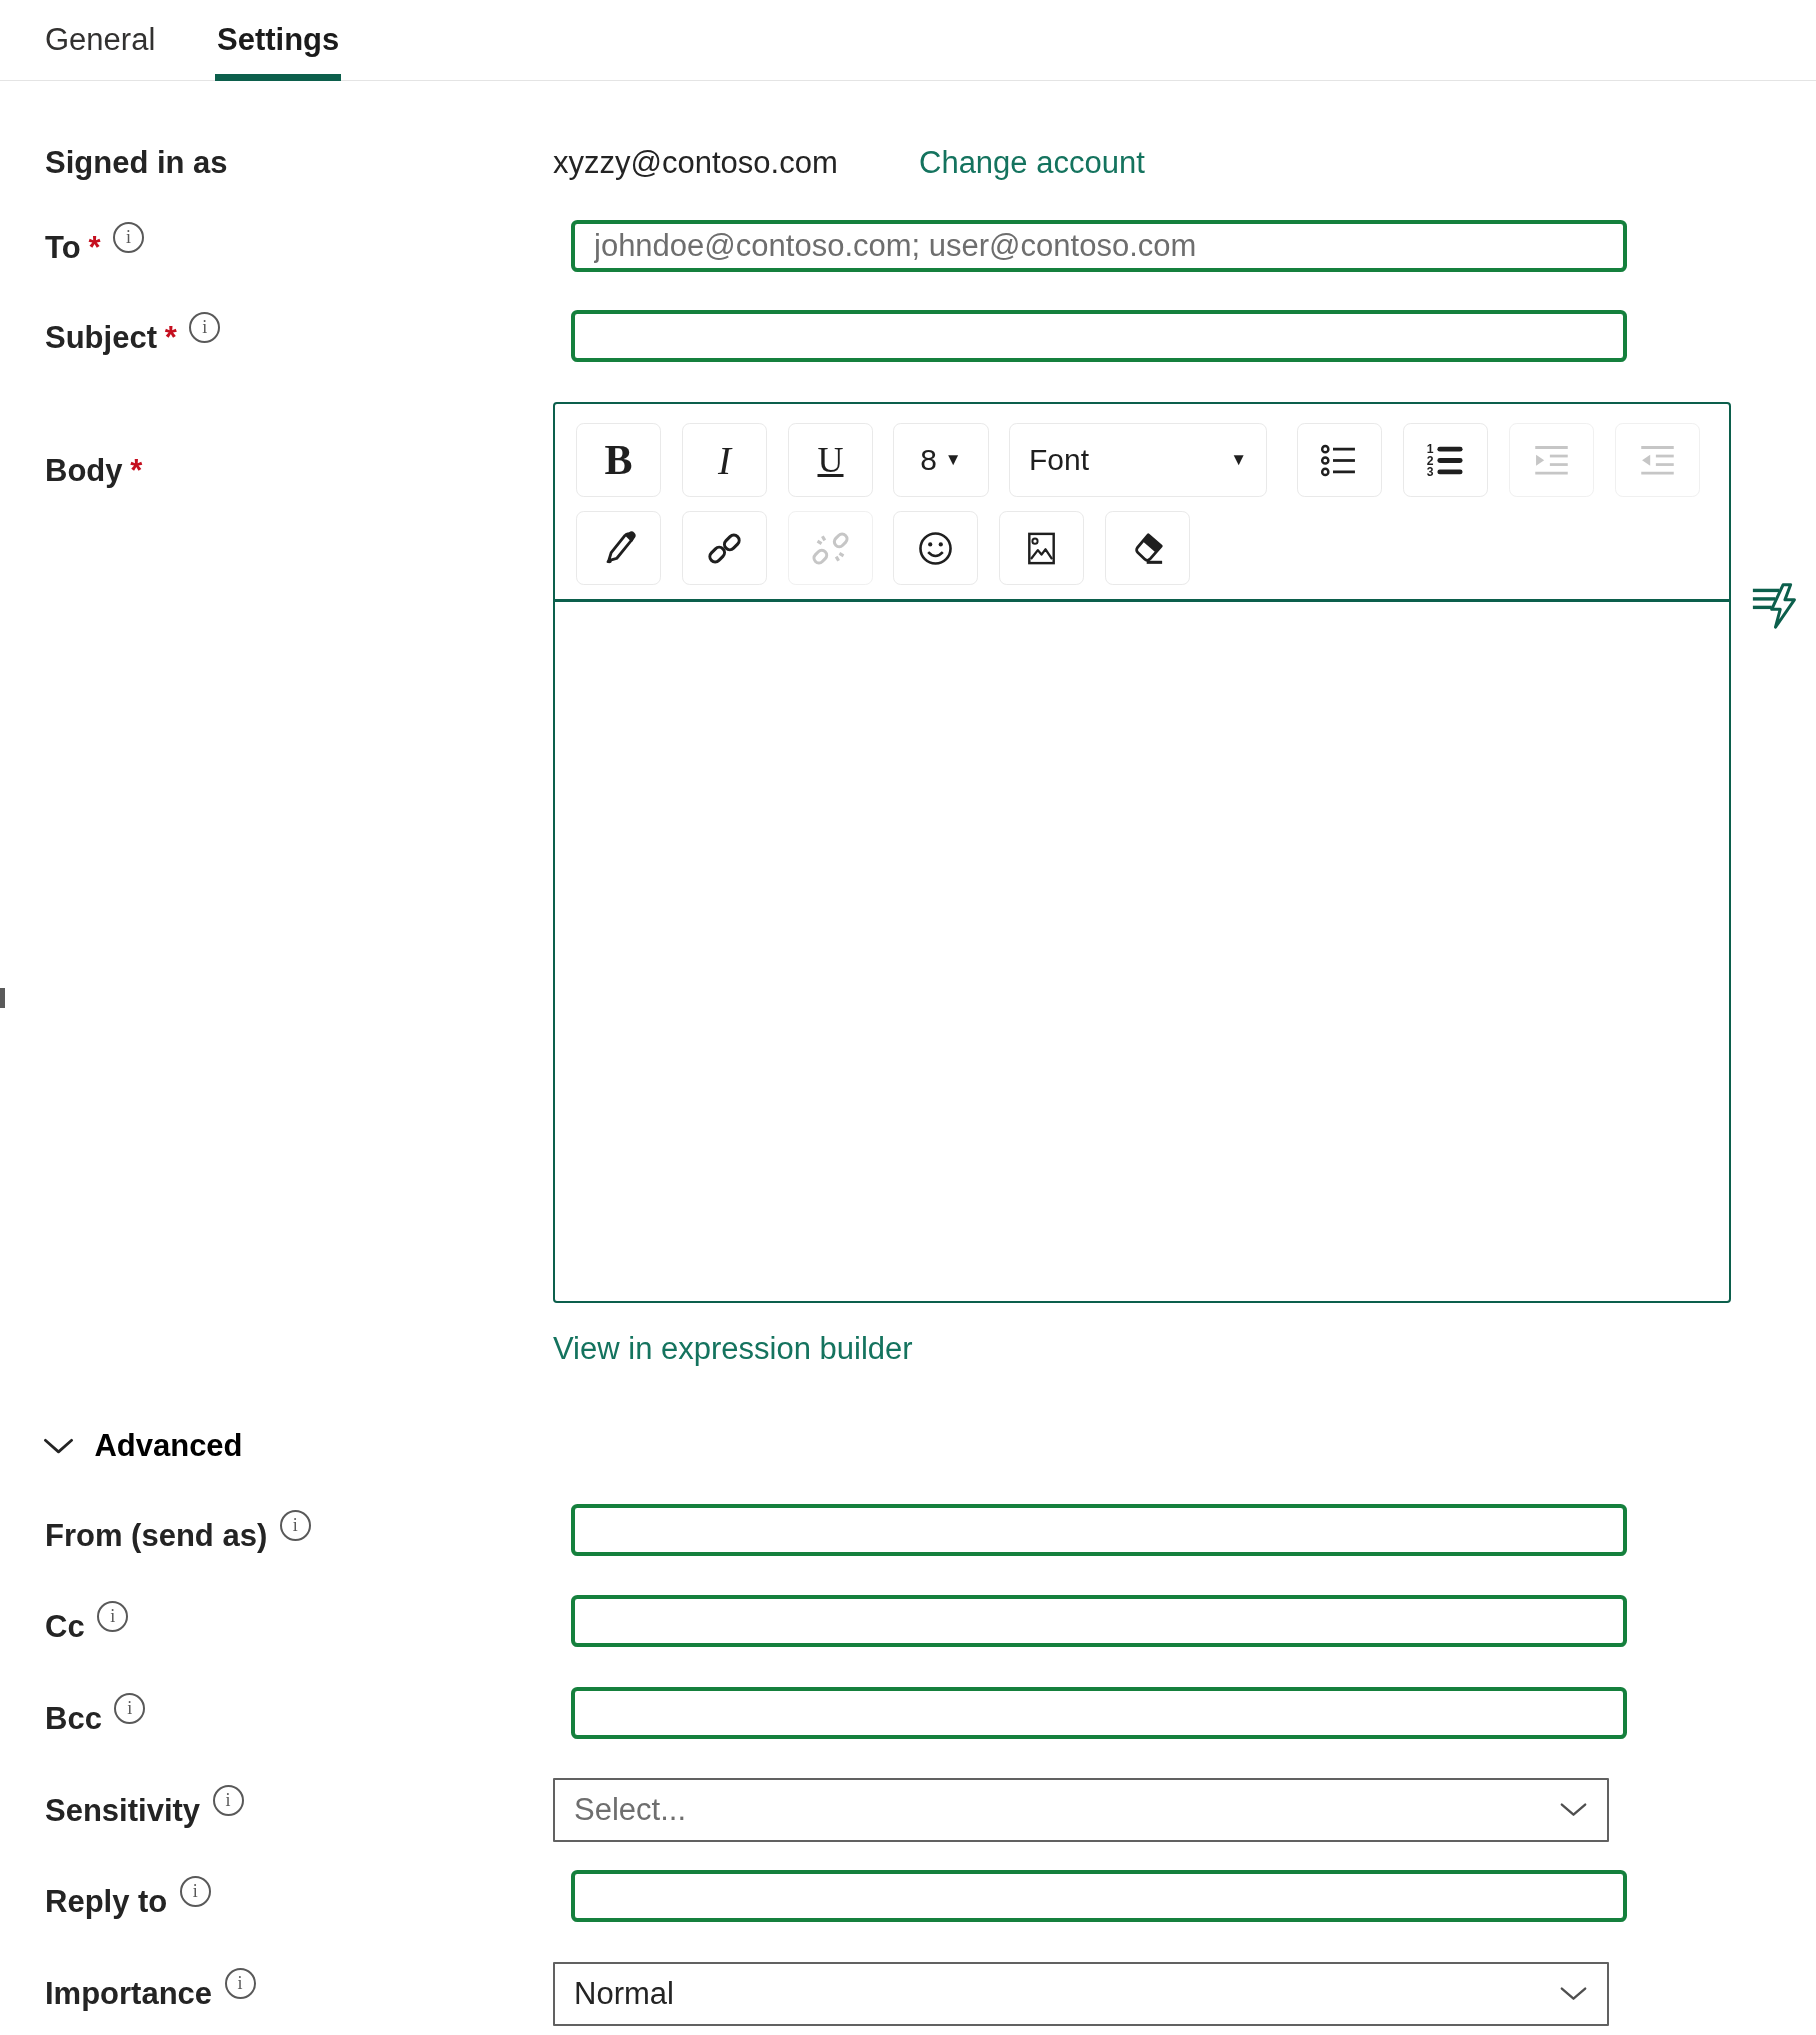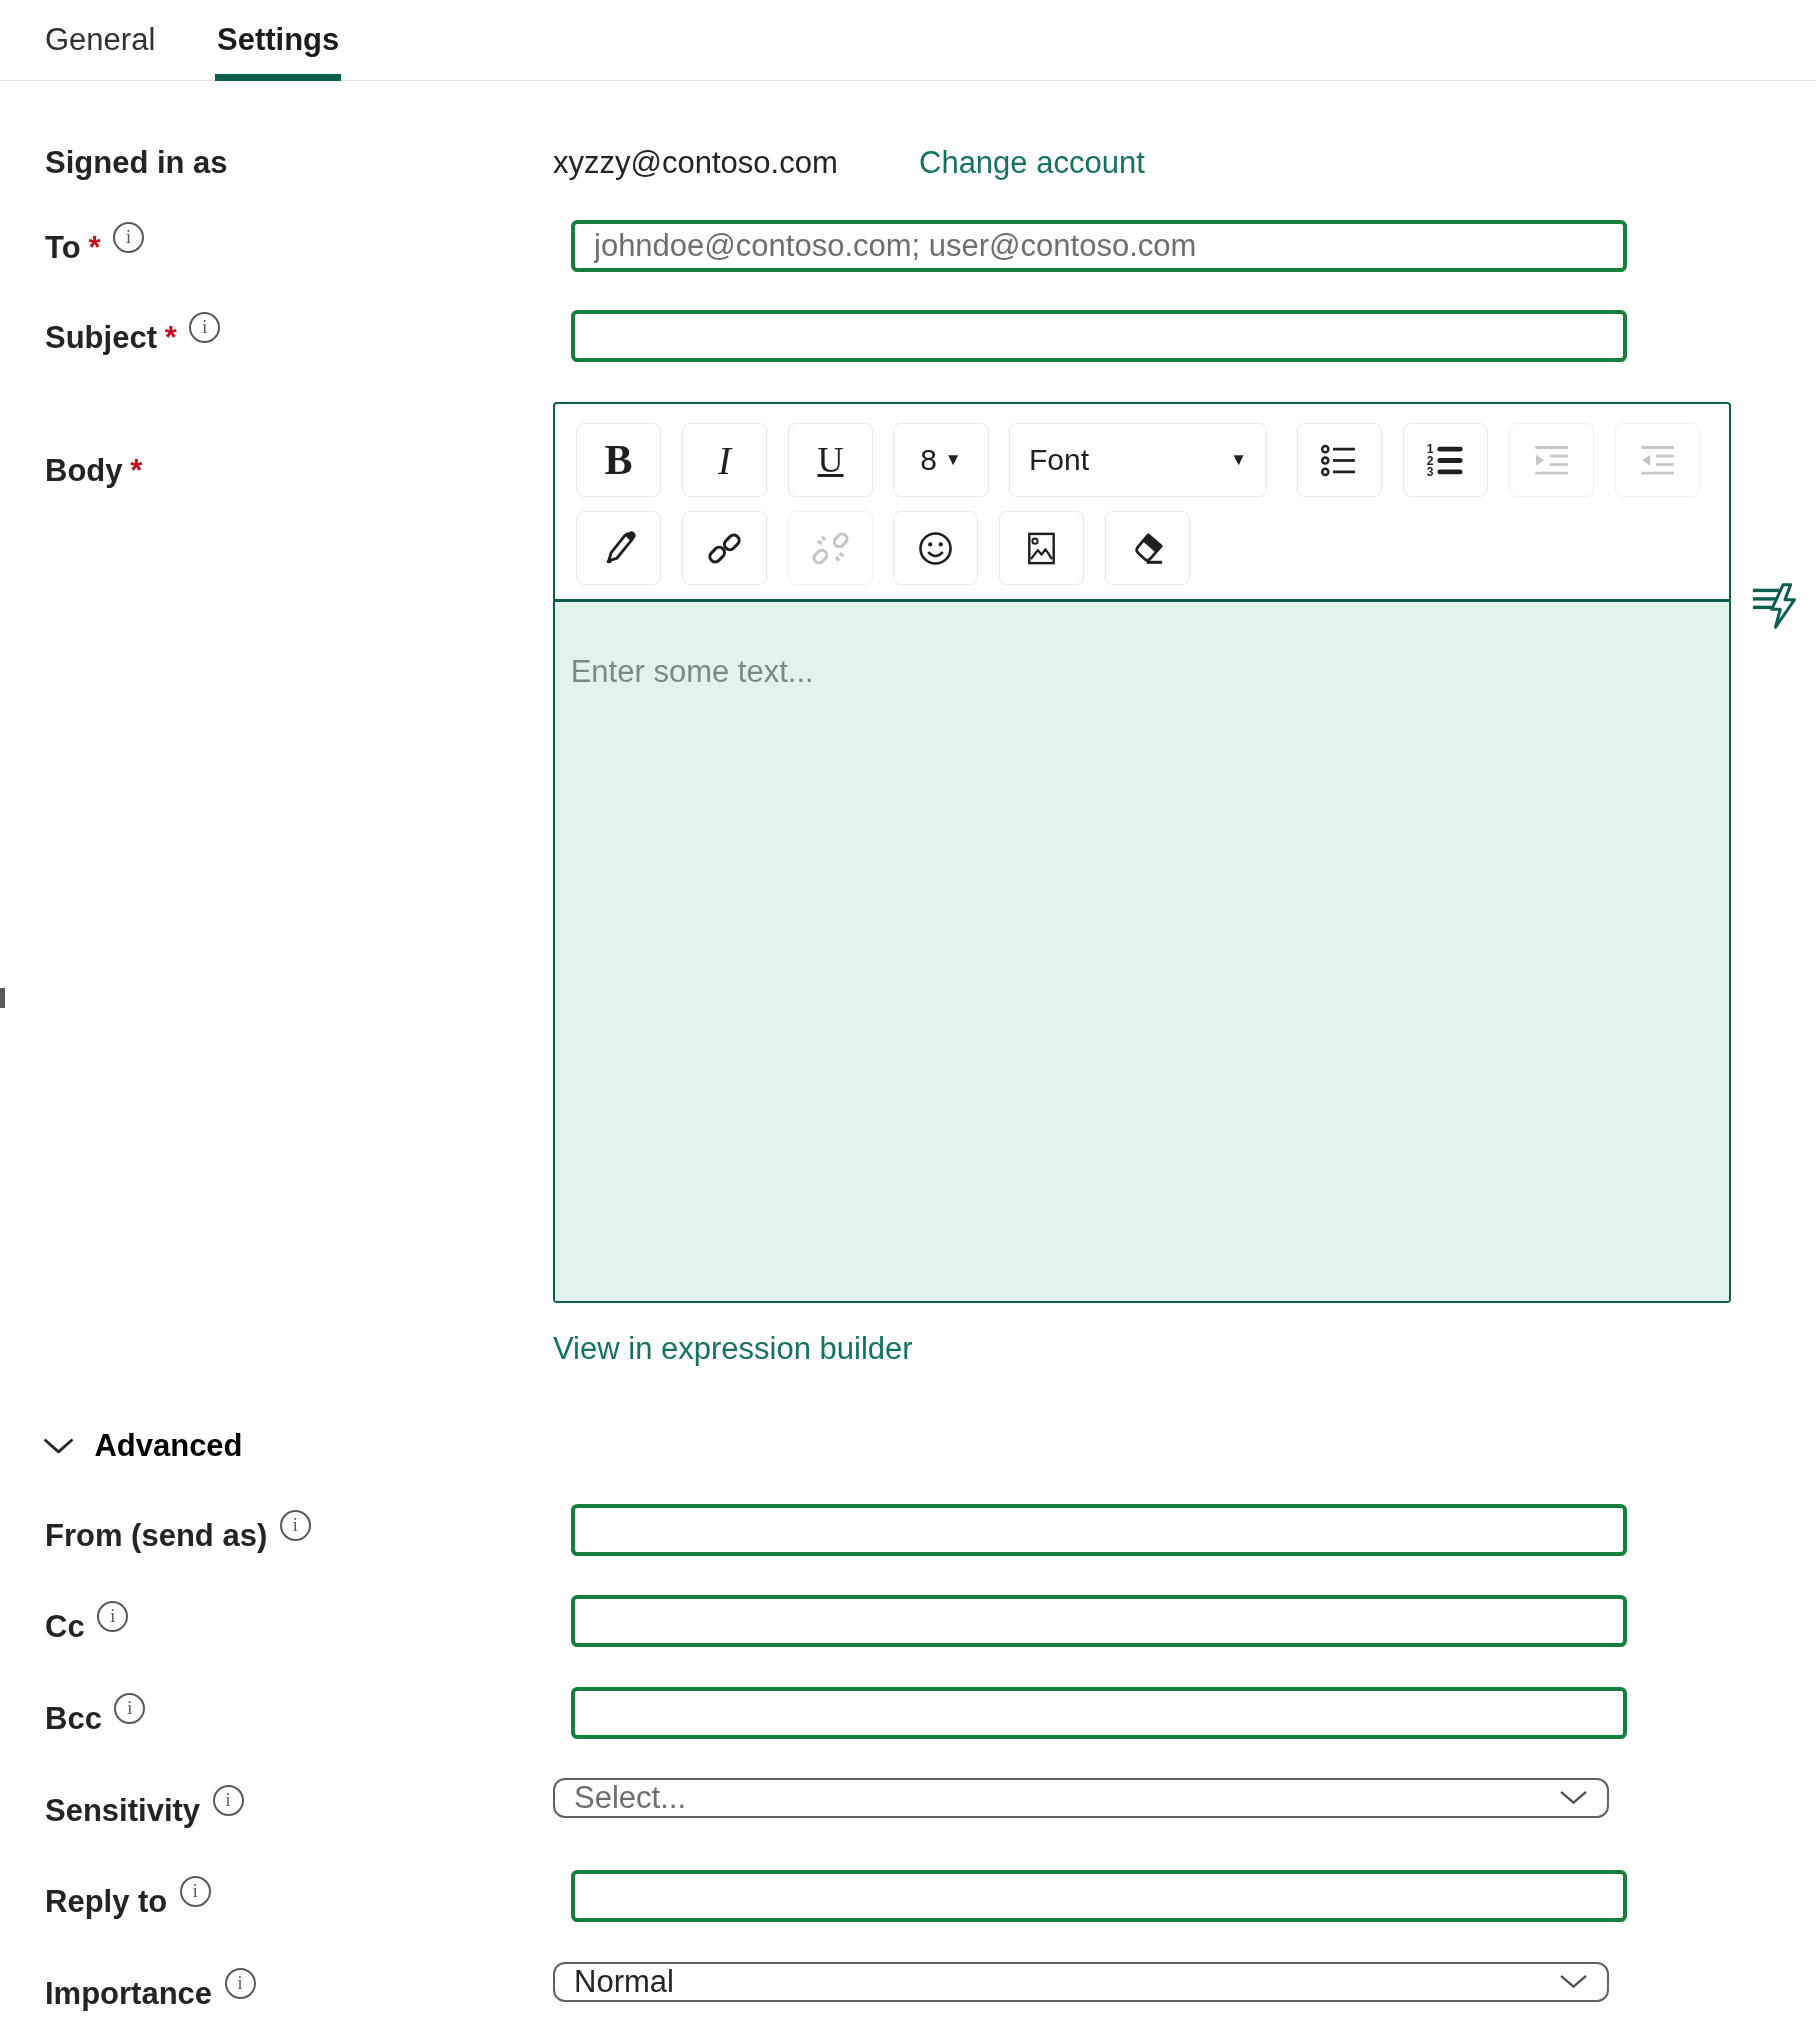--- a/index.html
+++ b/index.html
@@ -24,22 +24,22 @@
           display:inline-flex;align-items:center;justify-content:center;
           font-family:"Liberation Serif",serif;font-weight:400;font-style:normal;
           font-size:18px;color:#595959;}
   .info-icon::before{content:"i";}
 
   
   .tinput{position:absolute;left:571px;width:1056px;height:52px;box-sizing:border-box;
           border:4px solid #15803d;border-radius:6.3px;background:#fff;
           font-family:inherit;font-size:31px;color:#242424;padding:0 19px;outline:none;}
   .tinput::placeholder{color:#6e6e6e;opacity:1;}
-  .fselect{position:absolute;left:553px;width:1056px;height:40px;box-sizing:border-box;
-          border:2px solid #616161;border-radius:12px;background:#fff;cursor:pointer;
+  .fselect{position:absolute;left:553px;width:1056px;height:64px;box-sizing:border-box;
+          border:2px solid #616161;border-radius:1px;background:#fff;cursor:pointer;
           display:flex;align-items:center;justify-content:space-between;
           font-size:31px;padding:0 20.4px 0 19px;}
   .fselect .val{color:#242424;}
   .fselect .val.ph{color:#6e6e6e;}
 
   .link{color:#14735E;font-size:31px;text-decoration:none;cursor:pointer;white-space:nowrap;}
   .txt{position:absolute;font-size:31px;color:#242424;white-space:nowrap;line-height:1.15;}
 
   
   .editor{position:absolute;left:553px;top:402px;width:1178px;height:901px;
@@ -216,23 +216,20 @@
     </button>
     <button class="tbtn row2" style="left:550px;">
       <svg width="39" height="39" viewBox="0 0 48 48">
         <path d="M25 7 L41 21 L27 37 a4.5 4.5 0 0 1 -6 .4 L12 29 a4.5 4.5 0 0 1 -.3 -6.2 Z" fill="none" stroke="currentColor" stroke-width="3.4" stroke-linejoin="round"></path>
         <path d="M25 7 L41 21 L34 29 L18 15 Z" fill="currentColor"></path>
         <line x1="23" y1="41" x2="42" y2="41" stroke="currentColor" stroke-width="3.8"></line>
       </svg>
     </button>
 
     <div class="ed-divider"></div>
-    <div class="ed-text">
-      <span>Enter some text...</span>
-    </div>
   </div>
 
   <div class="fx-icon">
     <svg width="49" height="49" viewBox="0 0 52 52">
       <g stroke="#0C5F4C" stroke-width="3.6" fill="none">
         <line x1="2" y1="10" x2="30" y2="10"></line>
         <line x1="2" y1="19" x2="26" y2="19"></line>
         <line x1="2" y1="28" x2="22" y2="28"></line>
         <path d="M34 4 L22 30 h9 L26 49 L46 20 h-10 L42 4 Z" stroke-width="3.2" stroke-linejoin="round"></path>
       </g>

